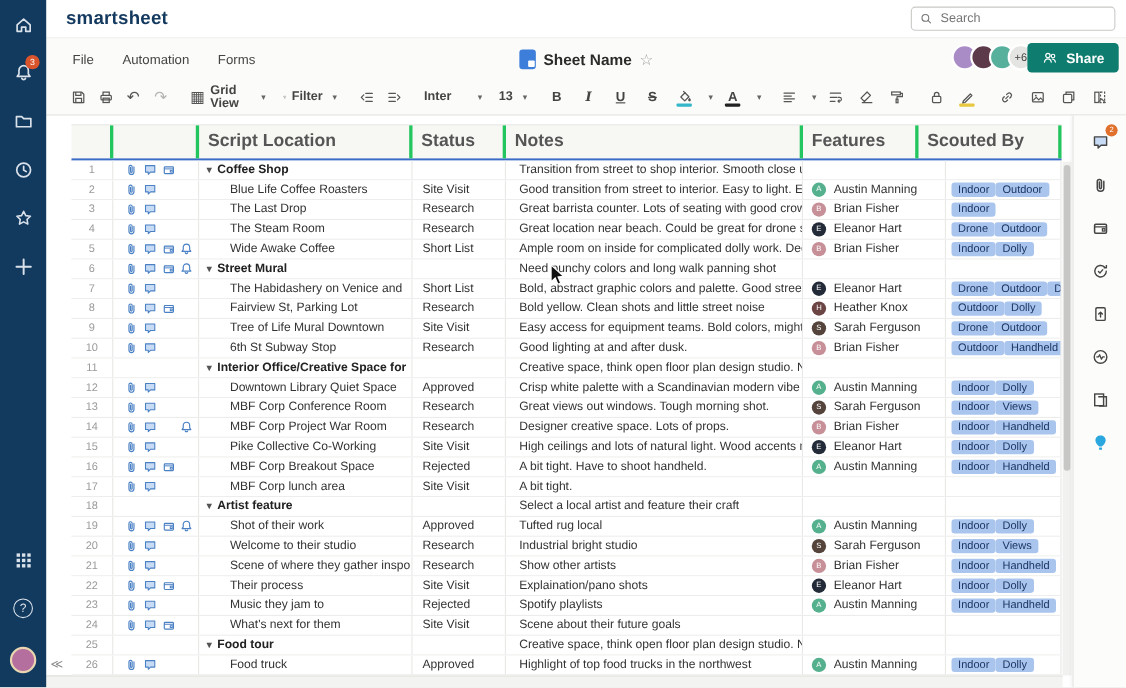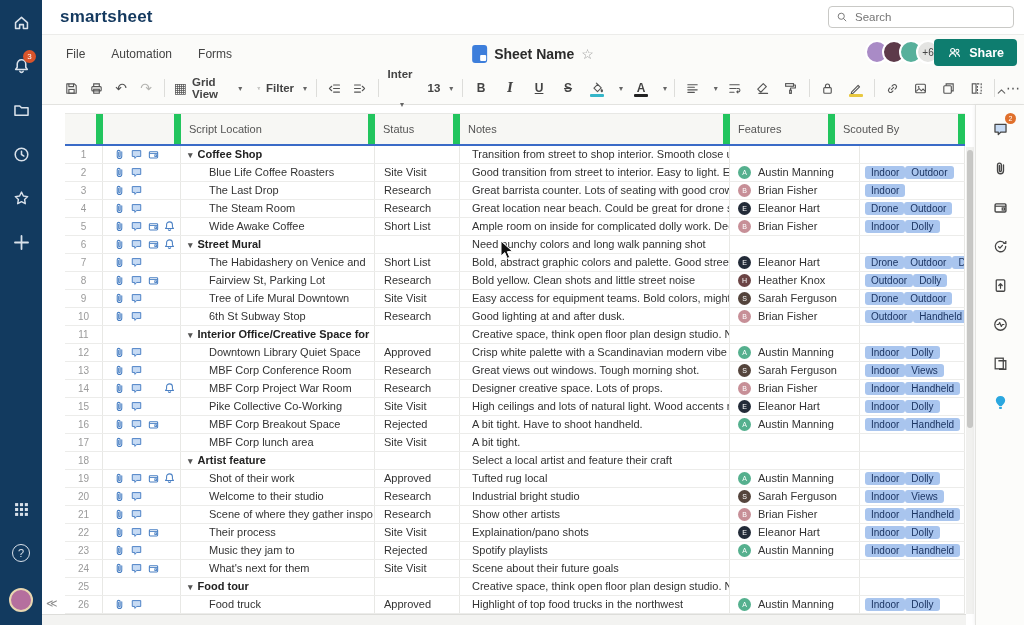--- a/index.html
+++ b/index.html
@@ -66,22 +66,22 @@
   .fmt.u{text-decoration:underline;}
   .fmt.s{text-decoration:line-through;}
   .colorbar{position:absolute;left:4px;right:4px;bottom:2px;height:3px;border-radius:1px;}
   .collapsearrow{position:absolute;right:12px;top:8px;color:#666;}
   .collapsearrow svg{width:13px;height:13px;}
 
   
   .gridwrap{position:absolute;left:65px;top:113px;width:900px;z-index:10;}
   .g-head{display:flex;height:33px;background:#f7f7f4;border-top:1px solid #e8e8e5;
           border-bottom:2px solid #3a6bc7;align-items:center;}
-  .g-head .hc{height:100%;display:flex;align-items:center;font-size:11px;font-weight:normal;color:#555;
-              border-right:7px solid #22c55e;padding-left:8px;}
+  .g-head .hc{height:100%;display:flex;align-items:center;font-size:16px;font-weight:bold;color:#555;
+              border-right:3px solid #22c55e;padding-left:8px;}
   .g-row{display:flex;height:18px;border-bottom:1px solid #ececea;background:#fff;}
   .c{height:17px;line-height:17px;overflow:hidden;white-space:nowrap;border-right:1px solid #e8e8e5;}
   .w-num{width:38px;} .w-icn{width:78px;} .w-loc{width:194px;} .w-st{width:85px;}
   .w-nt{width:270px;} .w-sc{width:130px;} .w-ft{width:105px;}
   .c.num{text-align:center;color:#9a9a9a;font-size:10px;}
   .c.icn{display:flex;align-items:center;padding-left:10px;}
   .slot{width:17px;display:inline-flex;}
   .rowic{width:13px;height:13px;color:#4a80c4;}
   .c.loc{font-size:11px;color:#333;padding-left:28px;}
   .c.loc.parent{padding-left:7px;font-weight:bold;color:#222;}
@@ -394,21 +394,21 @@
           </svg>
         </span>
       <span class="tbtn">
           <svg viewBox="0 0 16 16">
             <use href="#ic-indent"></use>
           </svg>
         </span>
     </div>
     <span class="tsep"></span>
     <div class="tgroup">
-      <span class="tbtn" style="gap:20px;flex-direction:column;">
+      <span class="tbtn" style="gap:20px;">
         <span class="tlabel">Inter</span>
         <span class="tcaret">▾</span>
       </span>
       <span class="tbtn" style="gap:5px;margin-left:8px;">
         <span class="tlabel">13</span>
         <span class="tcaret">▾</span>
       </span>
     </div>
     <span class="tsep"></span>
     <div class="tgroup" style="gap:7px;">

